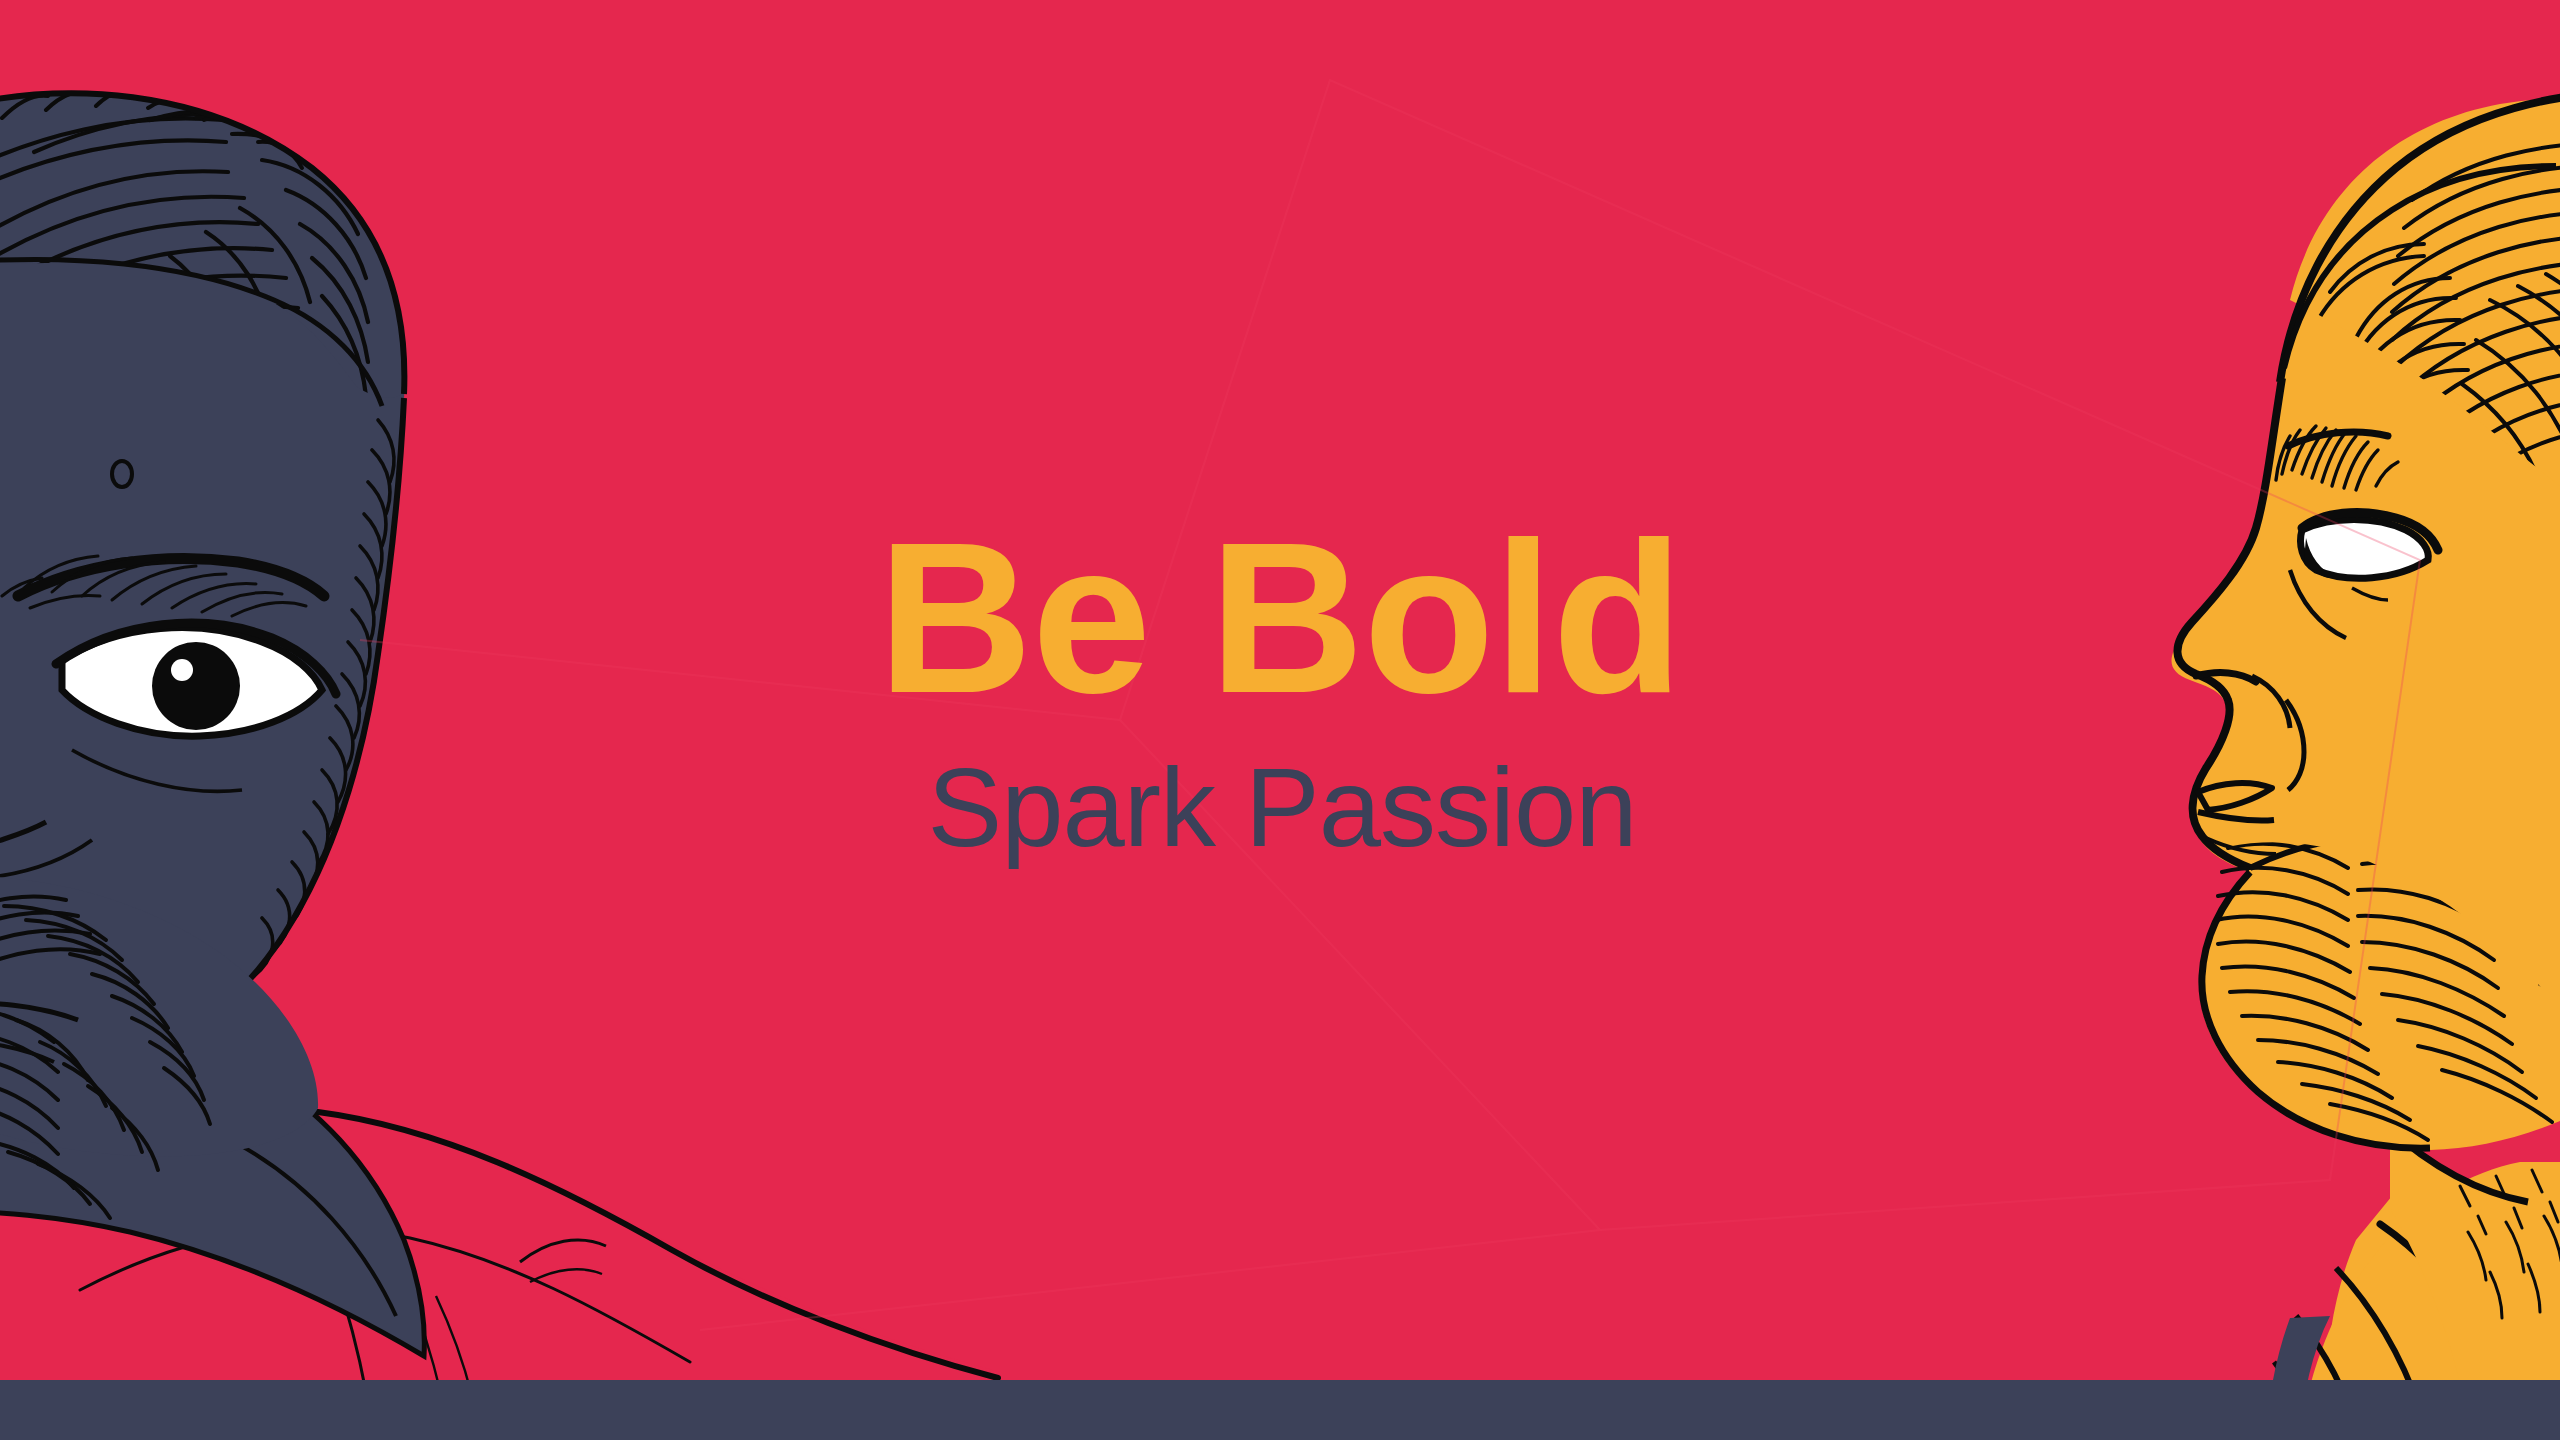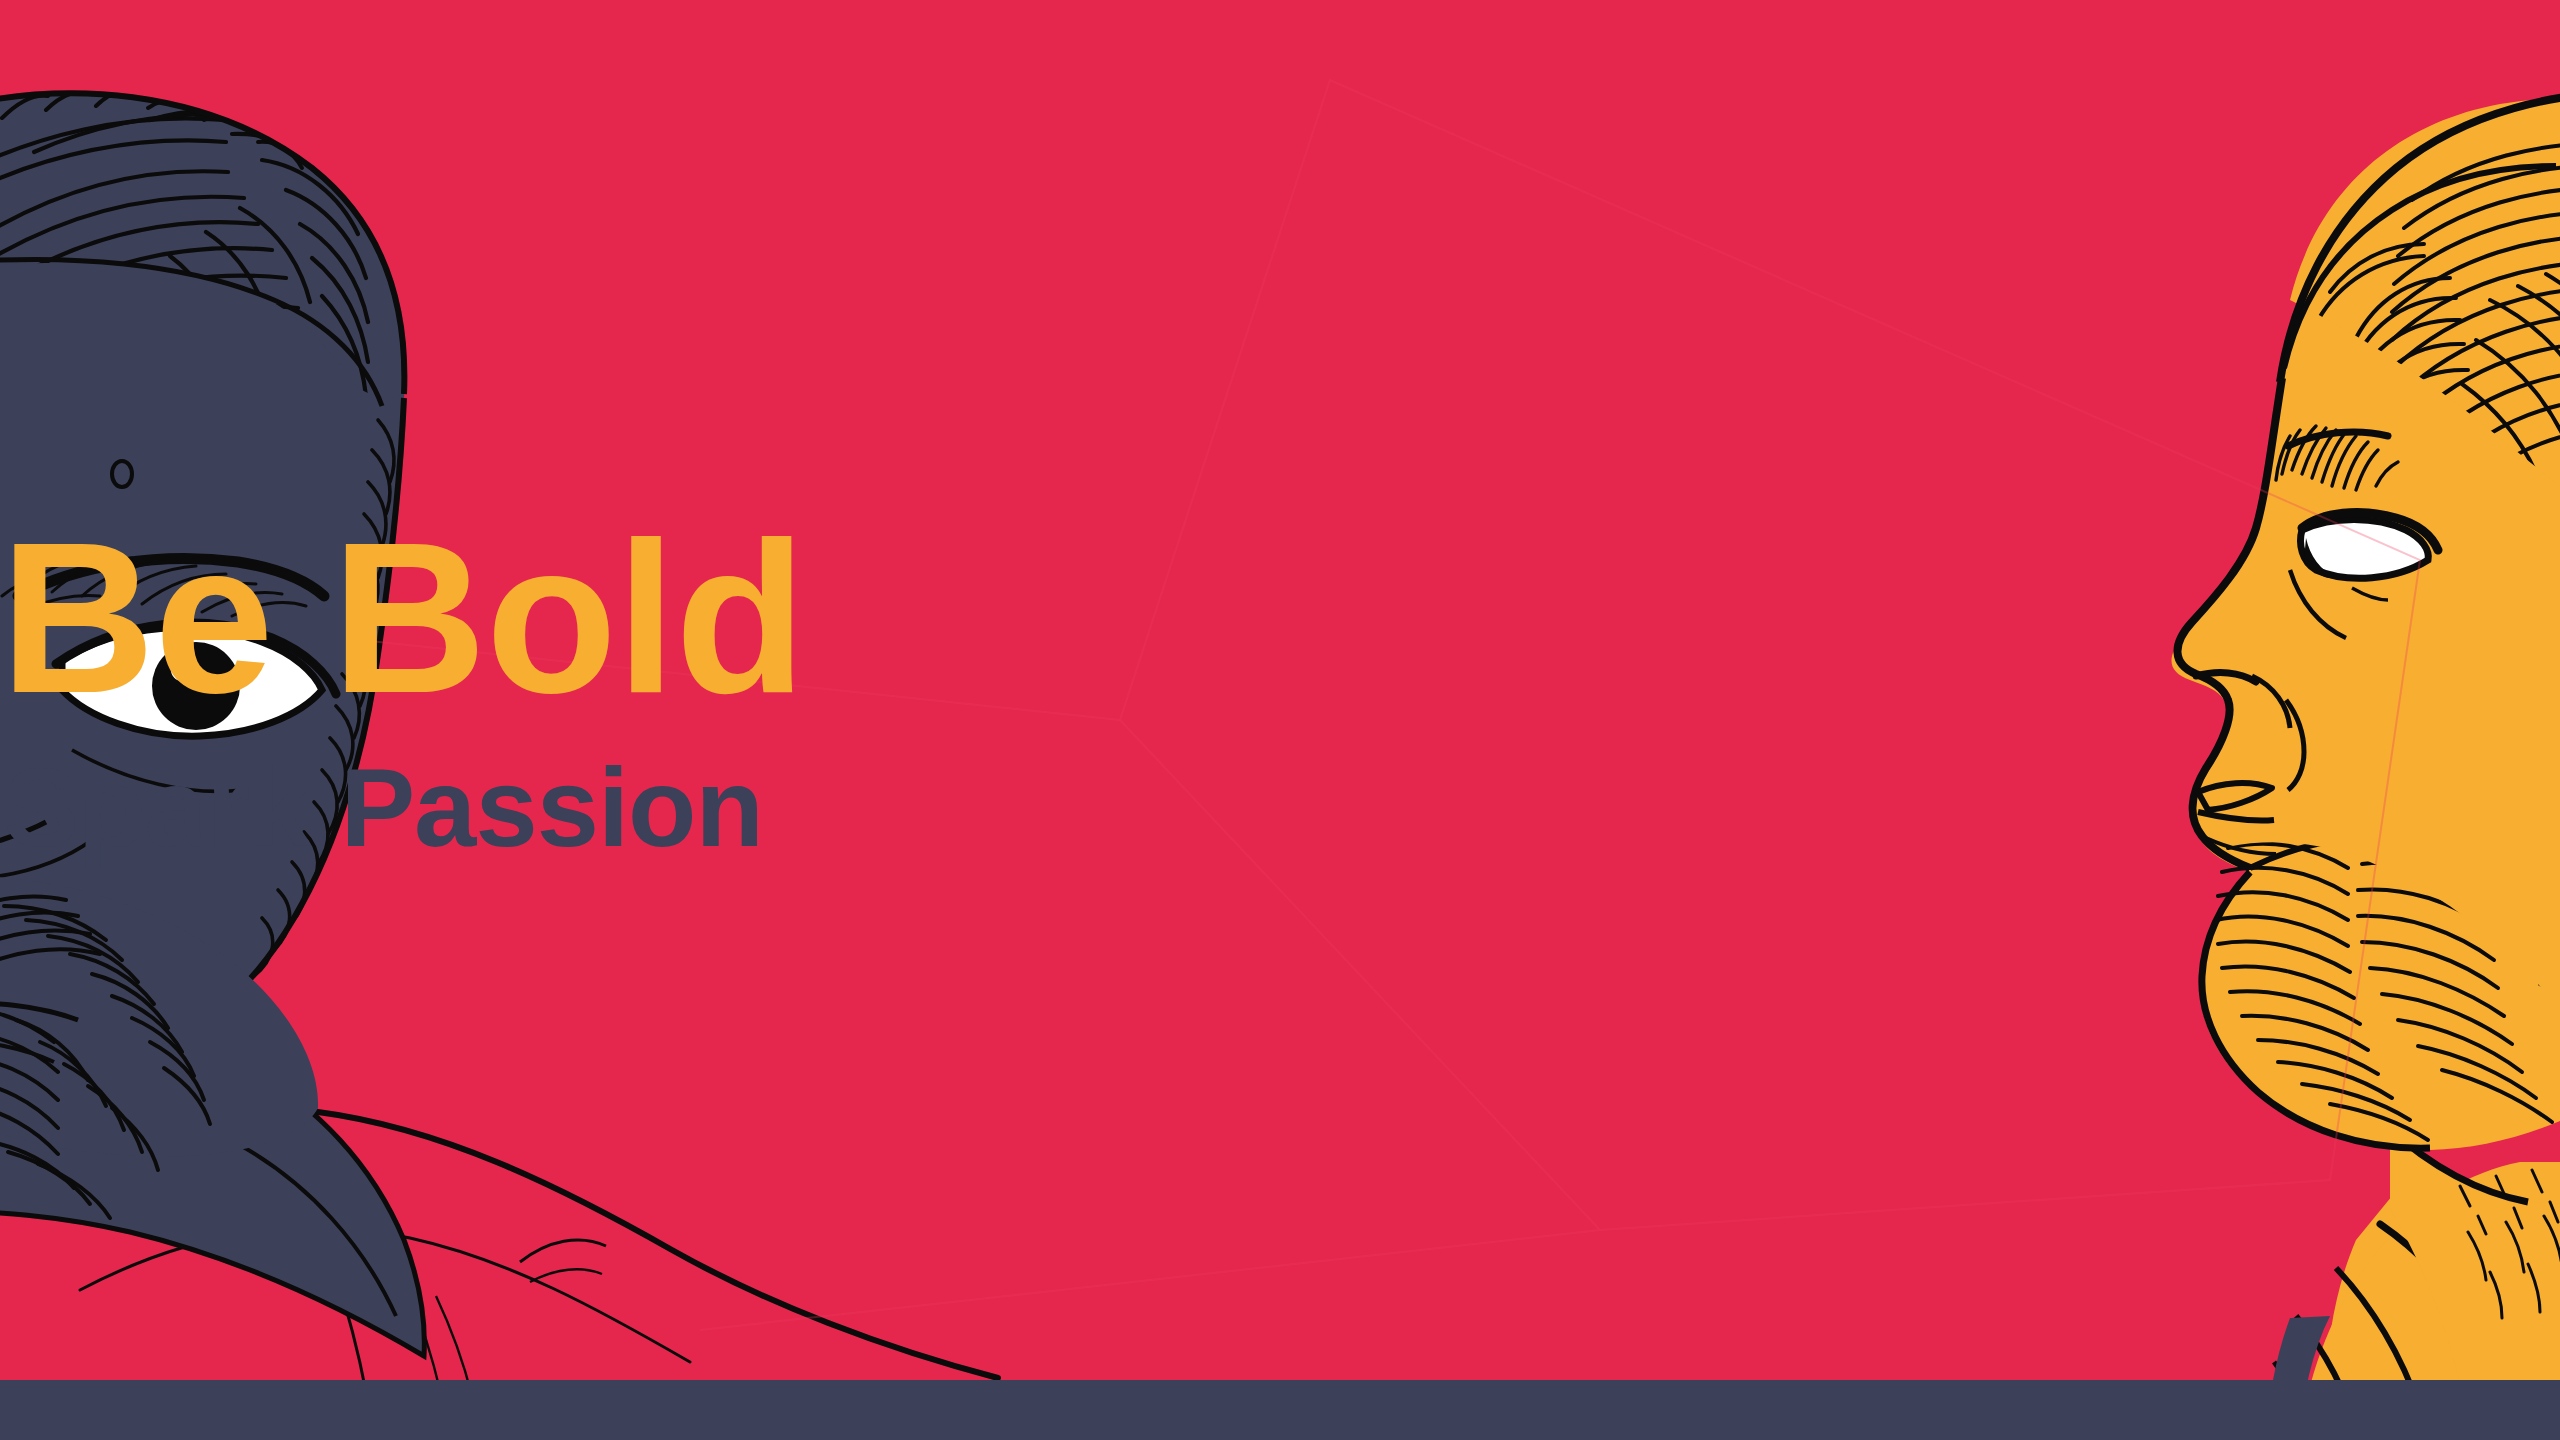--- a/index.html
+++ b/index.html
@@ -22,35 +22,36 @@
     height: 100%;
   }
   .layer svg { display: block; width: 100%; height: 100%; }
 
   
   #headline-block {
     position: absolute;
     left: 0;
     right: 0;
     top: 516px;
+    text-align: center;
     z-index: 30;
   }
   #headline {
     font-size: 215px;
     line-height: 0.95;
     font-weight: 700;
     letter-spacing: -1px;
     color: #F7AE31;
     margin: 0;
     white-space: nowrap;
   }
   #subheadline {
     font-size: 112px;
     line-height: 1.0;
-    font-weight: 700;
+    font-weight: 400;
     letter-spacing: -1px;
     color: #3C4159;
     margin: 32px 0 0 4px;
     white-space: nowrap;
   }
 
   
   #bottom-bar {
     position: absolute;
     left: 0;

